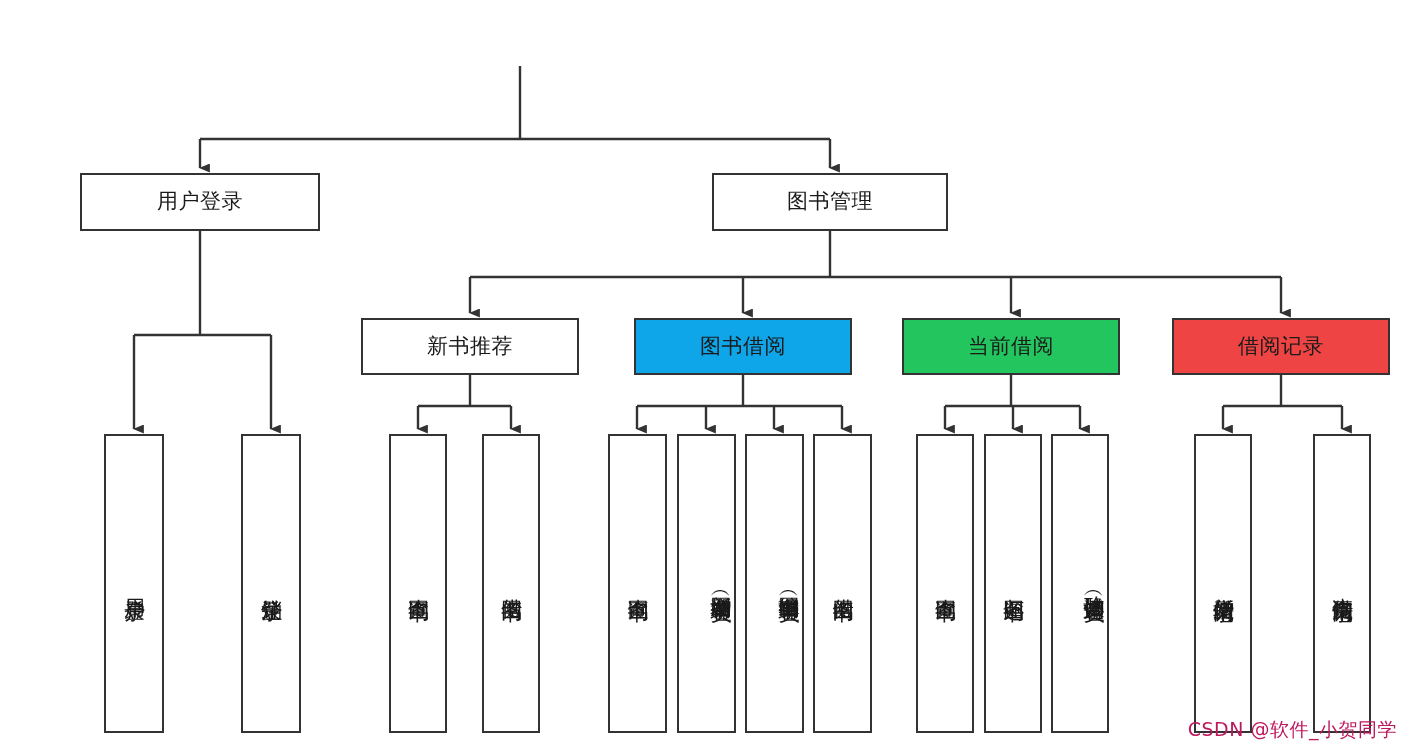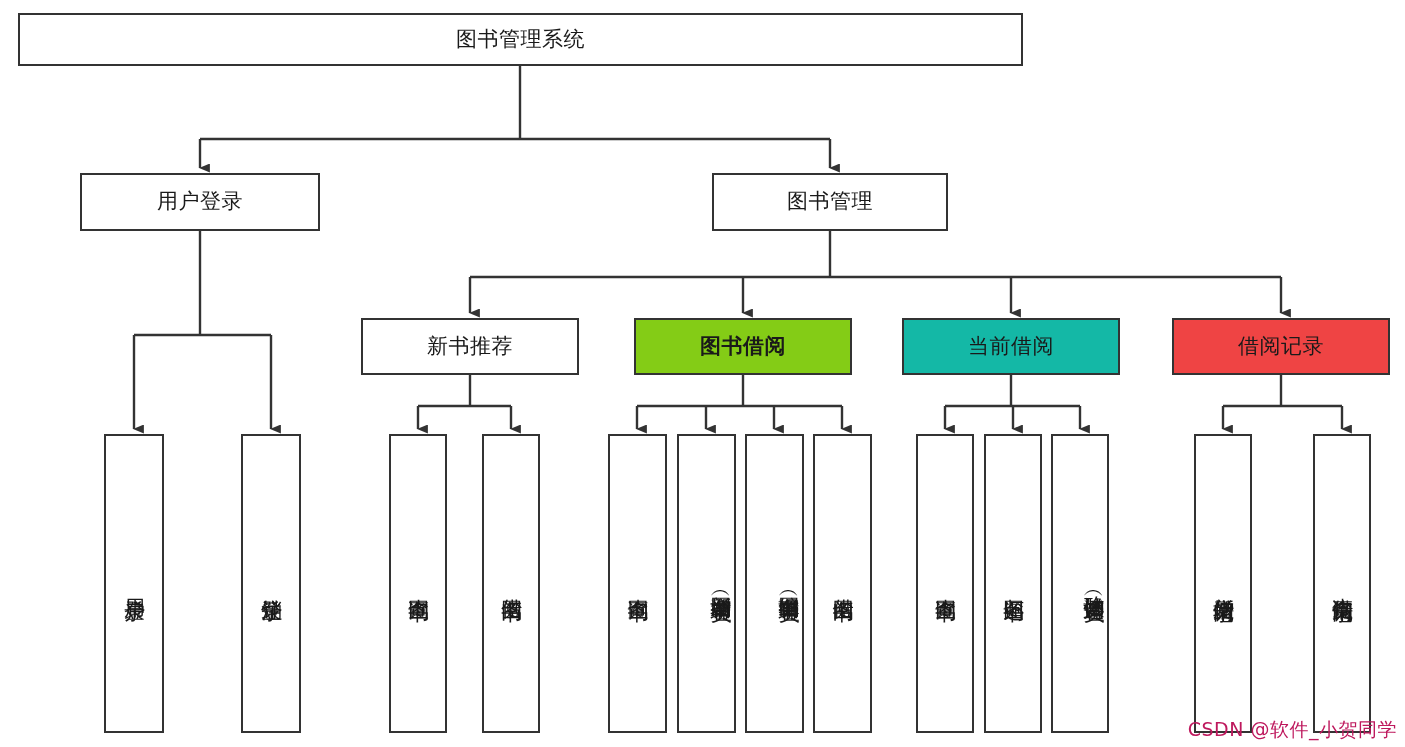--- a/index.html
+++ b/index.html
@@ -118,28 +118,27 @@
       <path d="M 1013 406 L 1013 429" marker-end="url(#arrow)"></path>
       <path d="M 1080 406 L 1080 429" marker-end="url(#arrow)"></path>
 
       <path d="M 1281 375 L 1281 406"></path>
       <path d="M 1223 406 L 1342 406"></path>
       <path d="M 1223 406 L 1223 429" marker-end="url(#arrow)"></path>
       <path d="M 1342 406 L 1342 429" marker-end="url(#arrow)"></path>
     </g>
   </svg>
 
-  <div class="node node-h node-root" style="left: 18px; top: 13px; width: 1005px; height: 53px; border-color: rgb(51, 51, 51); background: rgb(255, 255, 255);">图书管理系统</div>
 
   <div class="node node-h" style="left: 80px; top: 173px; width: 240px; height: 58px; border-color: rgb(51, 51, 51); background: rgb(255, 255, 255);">用户登录</div>
   <div class="node node-h" style="left: 712px; top: 173px; width: 236px; height: 58px; border-color: rgb(51, 51, 51); background: rgb(255, 255, 255);">图书管理</div>
 
   <div class="node node-h" style="left: 361px; top: 318px; width: 218px; height: 57px; border-color: rgb(51, 51, 51); background: rgb(255, 255, 255);">新书推荐</div>
-  <div class="node node-h" style="left: 634px; top: 318px; width: 218px; height: 57px; border-color: rgb(51, 51, 51); background: #84cc16; font-weight: bold;">图书借阅</div>
-  <div class="node node-h" style="left: 902px; top: 318px; width: 218px; height: 57px; border-color: rgb(51, 51, 51); background: #14b8a6;">当前借阅</div>
+  <div class="node node-h" style="left: 634px; top: 318px; width: 218px; height: 57px; border-color: rgb(51, 51, 51); background: #0ea5e9;">图书借阅</div>
+  <div class="node node-h" style="left: 902px; top: 318px; width: 218px; height: 57px; border-color: rgb(51, 51, 51); background: #22c55e;">当前借阅</div>
   <div class="node node-h" style="left: 1172px; top: 318px; width: 218px; height: 57px; border-color: rgb(51, 51, 51); background: #ef4444;">借阅记录</div>
 
   <div class="node node-v mid" style="left: 104px; top: 434px; width: 60px; height: 299px; border-color: rgb(51, 51, 51); background: rgb(255, 255, 255);">用户登录</div>
   <div class="node node-v mid" style="left: 241px; top: 434px; width: 60px; height: 299px; border-color: rgb(51, 51, 51); background: rgb(255, 255, 255);">注销登录</div>
   <div class="node node-v mid" style="left: 389px; top: 434px; width: 58px; height: 299px; border-color: rgb(51, 51, 51); background: rgb(255, 255, 255);">查询图书</div>
   <div class="node node-v mid" style="left: 482px; top: 434px; width: 58px; height: 299px; border-color: rgb(51, 51, 51); background: rgb(255, 255, 255);">借阅图书</div>
   <div class="node node-v mid" style="left: 608px; top: 434px; width: 59px; height: 299px; border-color: rgb(51, 51, 51); background: rgb(255, 255, 255);">查询图书</div>
   <div class="node node-v" style="left: 677px; top: 434px; width: 59px; height: 299px; border-color: rgb(51, 51, 51); background: rgb(255, 255, 255);">新增图书（管理员）</div>
   <div class="node node-v" style="left: 745px; top: 434px; width: 59px; height: 299px; border-color: rgb(51, 51, 51); background: rgb(255, 255, 255);">编辑图书（管理员）</div>
   <div class="node node-v mid" style="left: 813px; top: 434px; width: 59px; height: 299px; border-color: rgb(51, 51, 51); background: rgb(255, 255, 255);">借阅图书</div>

